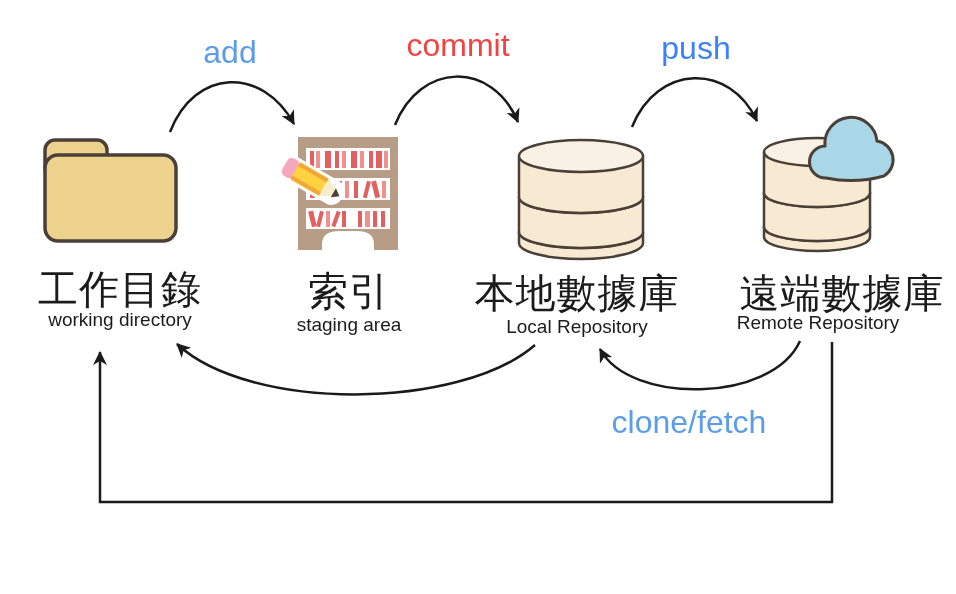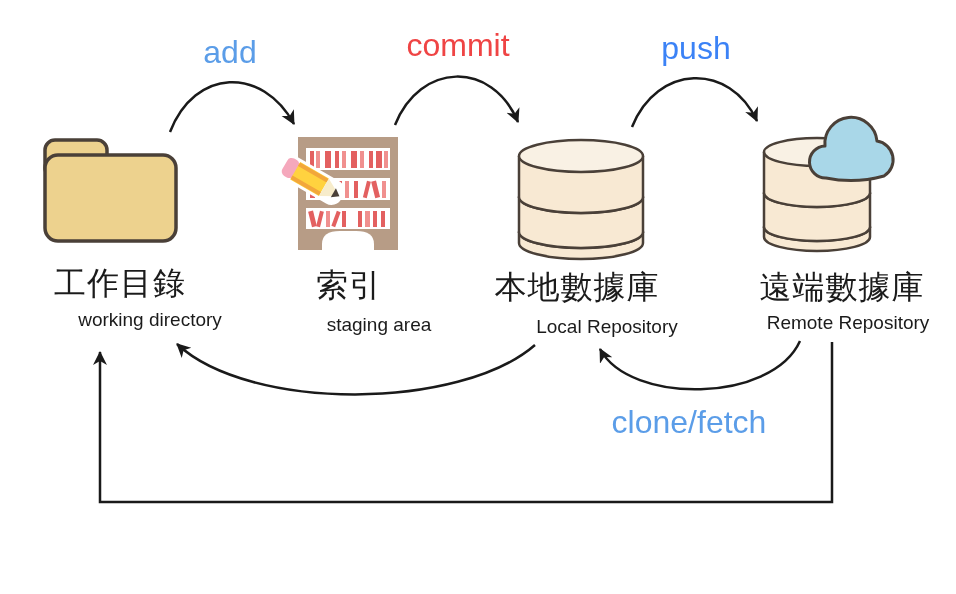--- a/index.html
+++ b/index.html
@@ -3,25 +3,25 @@
 <meta charset="utf-8">
 <style>
   html,body{margin:0;padding:0;background:#fff;}
   #canvas{
     position:relative;width:956px;height:520px;background:#ffffff;overflow:hidden;
     font-family:"Liberation Sans",sans-serif;
   }
   .abs{position:absolute;}
   .node-zh{
     position:absolute;transform:translateX(-50%);
-    font-size:32px;color:#1b1b1b;white-space:nowrap;letter-spacing:1px;
+    font-size:40px;color:#1b1b1b;white-space:nowrap;letter-spacing:1px;
   }
   .node-en{
     position:absolute;transform:translateX(-50%);
-    font-size:19px;color:#1b1b1b;white-space:nowrap;margin-left:30px;
+    font-size:19px;color:#1b1b1b;white-space:nowrap;
   }
   .action-label{
     position:absolute;transform:translateX(-50%);
     font-size:32px;white-space:nowrap;font-weight:400;
   }
   svg{display:block;}
   
   #zh-wd{left:120px;top:262px;} #en-wd{left:120px;top:309px;}
   #zh-sa{left:349px;top:264px;} #en-sa{left:349px;top:314px;}
   #zh-lr{left:577px;top:266px;} #en-lr{left:577px;top:316px;}

